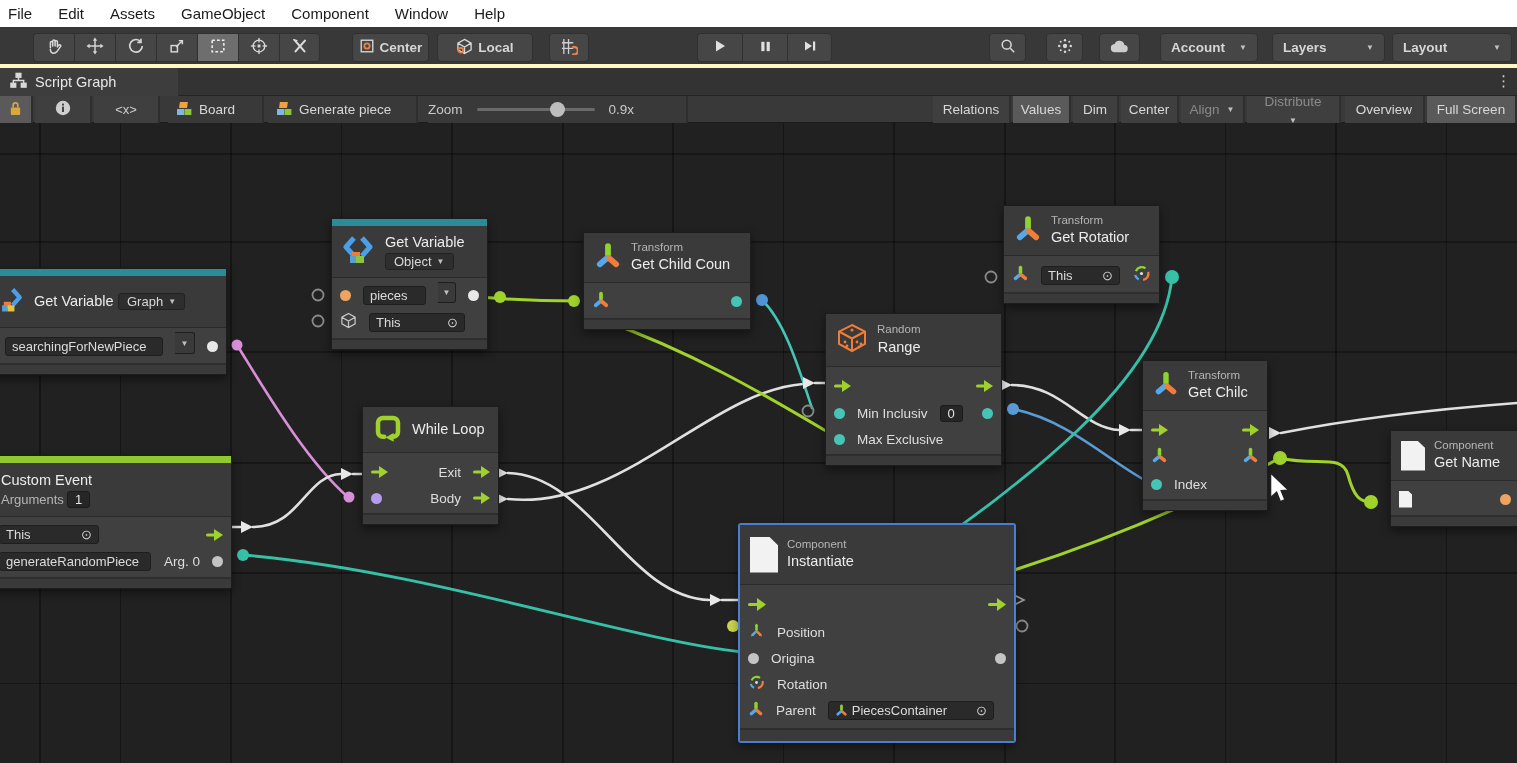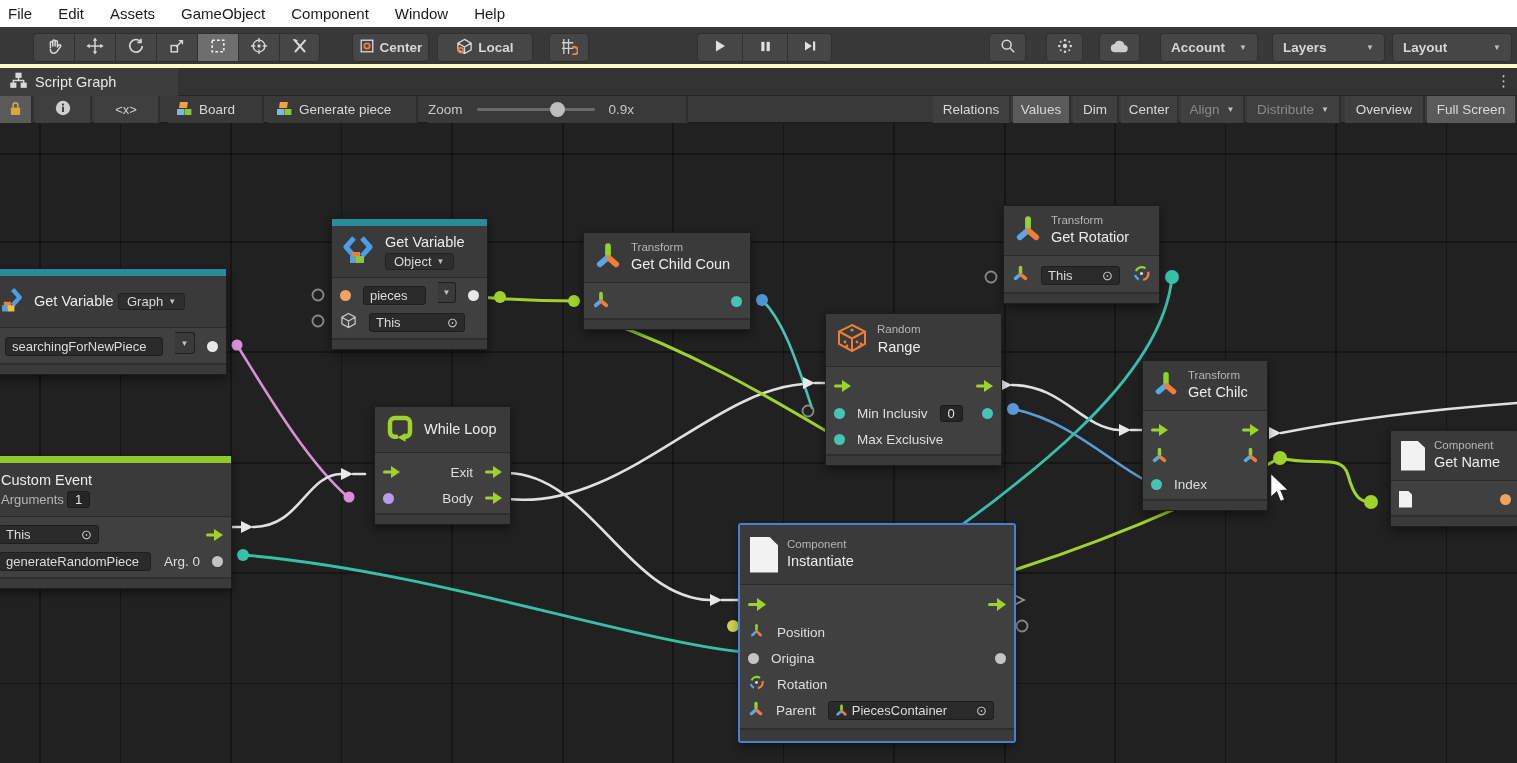--- a/index.html
+++ b/index.html
@@ -292,21 +292,21 @@
     <div class="gseg" style="left:1073px; width:46px;">
         <span>Dim</span>
       </div>
     <div class="gseg" style="left:1121px; width:58px;">
         <span>Center</span>
       </div>
     <div class="gseg disabled" style="left:1181px; width:64px;">
         <span>Align</span>
         <span class="caret">▼</span>
       </div>
-    <div class="gseg disabled" style="left:1247px; width:94px;">
+    <div class="gseg disabled" style="left:1247px; width:94px;flex-direction:column;">
         <span>Distribute</span>
         <span class="caret">▼</span>
       </div>
     <div class="gseg" style="left:1345px; width:80px;">
         <span>Overview</span>
       </div>
     <div class="gseg active" style="left:1427px; width:90px;">
         <span>Full Screen</span>
       </div>
   </div>
@@ -543,21 +543,21 @@
           <span class="dot d-teal right"></span>
         </div>
         <div class="nrow" style="height:26px;">
           <span class="dot d-teal"></span>
           <span class="plabel">Max Exclusive</span>
         </div>
       </div>
       <div class="nfooter"></div>
     </div>
 
-    <div class="node" style="left:374px; top:283px; width:137px;text-align:center;">
+    <div class="node" style="left:362px; top:283px; width:137px;text-align:center;">
       <div class="nheader" style="height:46px;">
         <span><svg width="30" height="30" viewBox="0 0 24 24" fill="none">
               <path d="M9 19 H8 A4 4 0 0 1 4 15 V8 A4 4 0 0 1 8 4 H16 A4 4 0 0 1 20 8 V15 A4 4 0 0 1 16 19 H15" stroke="#9fd32c" stroke-width="3.6" stroke-linecap="round"></path>
               <path d="M16.5 16 L16.5 23 L10 19.5 Z" fill="#9fd32c"></path>
             </svg></span>
         <span class="ntitle">While Loop</span>
       </div>
       <div class="nbody" style="padding-top:6px;">
         <div class="nrow" style="height:26px;">
           <span class="flow-arrow">

